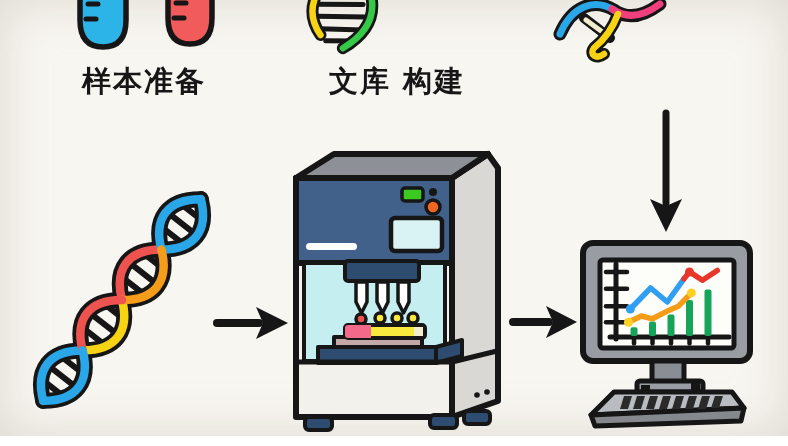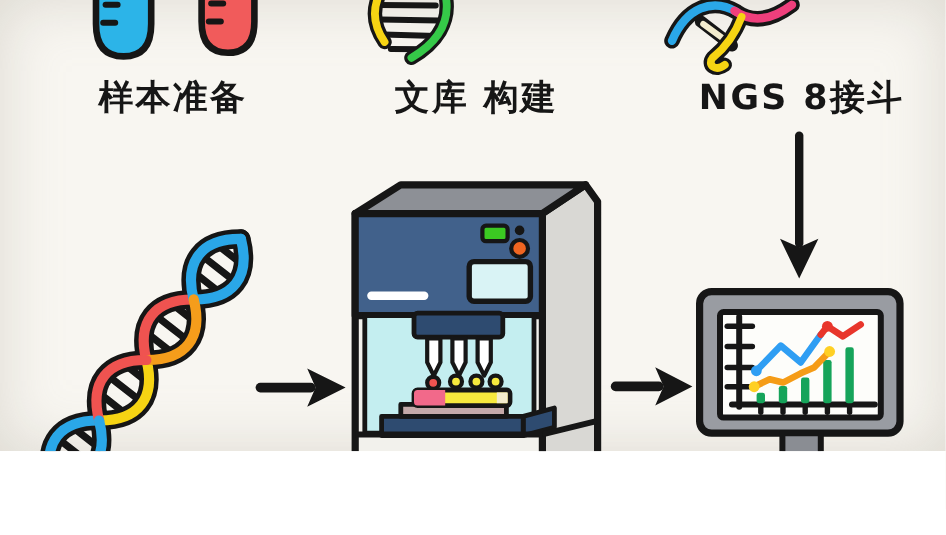--- a/index.html
+++ b/index.html
@@ -1,17 +1,17 @@
 <!DOCTYPE html>
 <html style="--bg: #f8f6f1; --ink: #161616; --tube-blue: #2cb4e8; --tube-red: #f15b5b; --dna-blue: #2aa7e8; --dna-red: #ef5350; --dna-yellow: #f6d413; --dna-orange: #f59d1b; --dna-green: #35c948; --dna-pink: #ef3f7c; --dna-cream: #f3eccd; --machine-panel: #41618b; --machine-top: #8d9096; --machine-side: #d9d8d4; --machine-body: #f2f1ec; --machine-chamber: #c4eef0; --machine-screen: #d9f3f5; --machine-navy: #2e4b70; --light-green: #3bc922; --button-orange: #f06521; --plate-pink: #f2698a; --plate-yellow: #f7e93d; --plate-mauve: #c4a9a9; --monitor-frame: #999ca2; --monitor-stand: #8a8d93; --keyboard-top: #b9bcc1; --keyboard-front: #85888d; --key-dark: #2a2a2a; --screen-white: #fdfdfa;"><head>
 <meta charset="utf-8">
 <style>
   html,body{margin:0;padding:0;}
   .canvas{
-    position:relative; width:788px; height:376px; overflow:hidden;
+    position:relative; width:788px; height:436px; overflow:hidden;
     background:var(--bg,#f8f6f1);
     box-shadow: inset 0 0 50px rgba(175,170,158,.38);
     font-family:"DejaVu Sans","Liberation Sans",sans-serif;
   }
   svg.scene{position:absolute;left:0;top:0;}
   .label{
     position:absolute; top:62px; transform:translateX(-50%);
     font-weight:700; font-size:29px; letter-spacing:2px;
     color:var(--ink,#161616); white-space:nowrap;
   }
@@ -196,14 +196,13 @@
         <path d="M 672,409 L 676,396 L 684,396 L 680,409 Z"></path>
         <path d="M 685,409 L 689,396 L 697,396 L 693,409 Z"></path>
         <path d="M 698,409 L 702,396 L 710,396 L 706,409 Z"></path>
         <path d="M 711,408 L 715,396 L 723,396 L 719,408 Z"></path>
       </g>
     </g>
   </svg>
 
   <div class="label" style="left:144px">样本准备</div>
   <div class="label" style="left:397px">文库 构建</div>
-  <div class="label" style="left:668px">NGS 8接斗</div>
 </div>
 
 </body></html>

